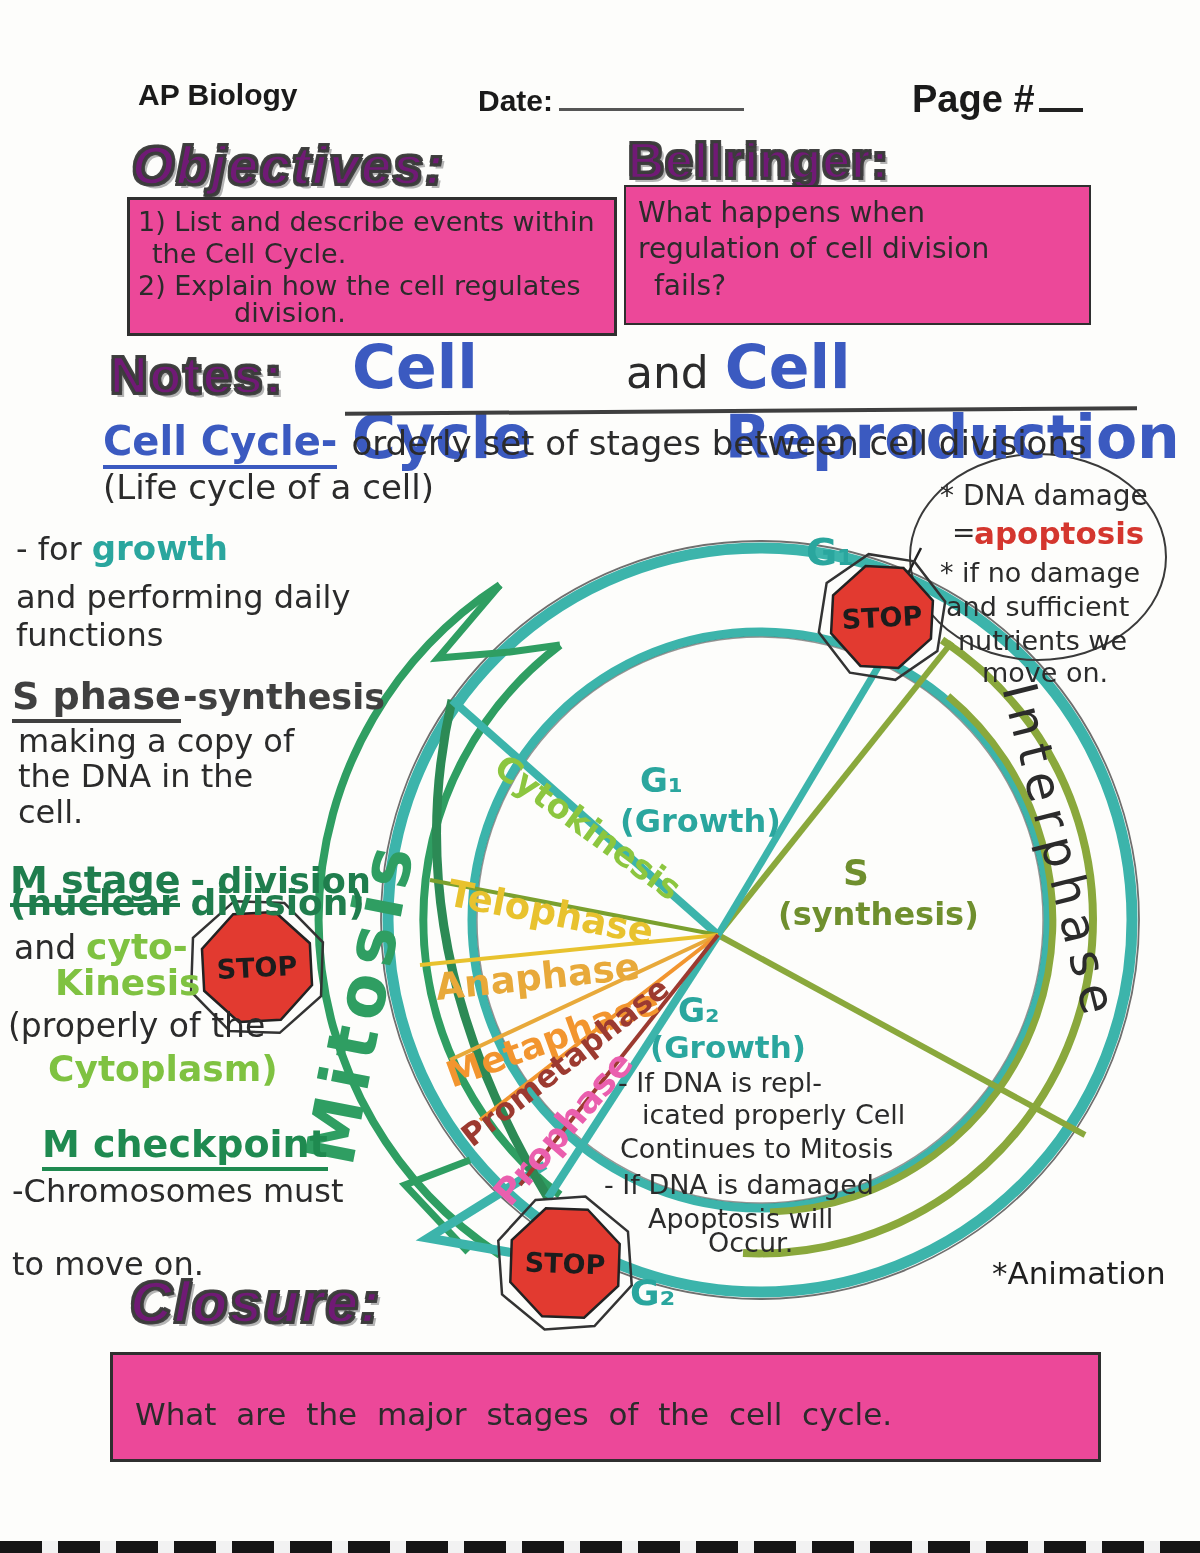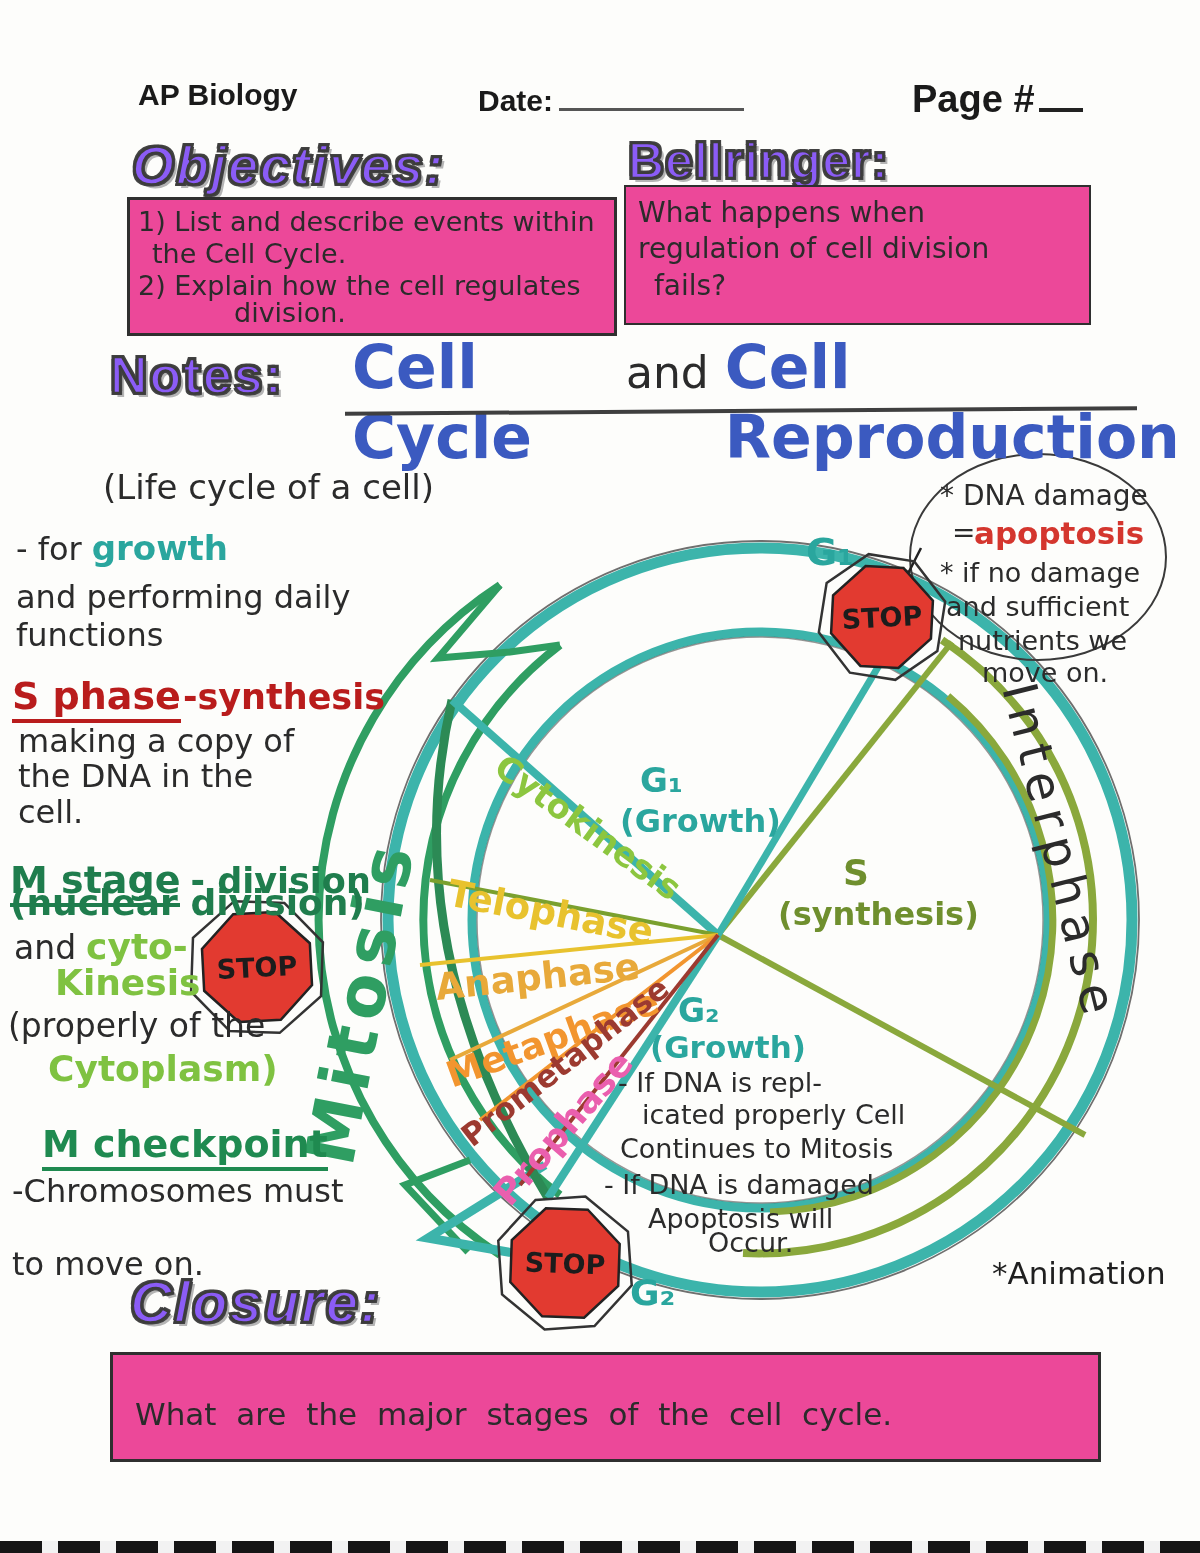--- a/index.html
+++ b/index.html
@@ -1,29 +1,29 @@
 <!DOCTYPE html>
 <html><head>
 <meta charset="utf-8">
 <style>
   html,body{margin:0;padding:0;background:#e8e8e8;}
   .page{position:relative;width:1200px;height:1553px;background:#fdfdfb;overflow:hidden;
         font-family:"DejaVu Sans",sans-serif;color:#2b2b2b;}
   .abs{position:absolute;}
   .print{font-family:"Liberation Sans",sans-serif;font-weight:bold;color:#1a1a1a;}
   .hand{font-family:"DejaVu Sans",sans-serif;color:#2b2b2b;}
-  .bubble{font-family:"Liberation Sans",sans-serif;font-weight:900;color:#8b5cf6;letter-spacing:2px;
+  .bubble{font-family:"Liberation Sans",sans-serif;font-weight:900;color:#701a75;letter-spacing:2px;
           -webkit-text-stroke:2.5px #3c3c3c;
           text-shadow:-2px -2px 0 #444,2px -2px 0 #444,-2px 2px 0 #444,2px 2px 0 #444,4px 4px 0 #b5b5b5;}
   .italic{font-style:italic;}
   .box{border:3px solid #2f2f2f;background:#ec4899;}
   .uline{display:inline-block;border-bottom:3px solid #555;}
   .blue{color:#3b5ac0;}
   .teal{color:#2aa69e;}
-  .olive{color:#b91c1c;}
+  .olive{color:#404040;}
   .dkgreen{color:#1f7d4d;}
   .ltgreen{color:#7fc241;}
   .mgreen{color:#1f8a50;}
   .term{font-weight:bold;}
   .term-u{border-bottom:4px solid currentColor;padding-bottom:1px;}
   .row{display:flex;align-items:baseline;gap:12px;}
   svg text{font-family:"DejaVu Sans",sans-serif;}
   .stop-text{font-size:27px;font-weight:bold;fill:#1c1c1c;}
   .scan-strip{background:repeating-linear-gradient(90deg,#151515 0 42px,#f2f2f2 42px 58px);}
 </style>
@@ -148,20 +148,24 @@
   </div>
 
   <div class="abs bubble" style="left:110px;top:345px;font-size:52px;">Notes:</div>
   <div class="abs row" style="left:352px;top:332px;gap:16px;">
     <span class="blue" style="font-size:60px;font-weight:bold;">Cell Cycle</span>
     <span class="hand" style="font-size:44px;">and</span>
     <span class="blue" style="font-size:60px;font-weight:bold;">Cell Reproduction</span>
   </div>
   <div class="abs" style="left:345px;top:409px;width:792px;height:4px;background:#3f3f3f;transform:rotate(-0.4deg);"></div>
 
+  <div class="abs row" style="left:103px;top:418px;gap:14px;">
+    <span class="blue term term-u" style="font-size:40px;">Cell Cycle-</span>
+    <span class="hand" style="font-size:34px;">orderly set of stages between cell divisions</span>
+  </div>
   <div class="abs hand" style="left:103px;top:467px;font-size:34px;">(Life cycle of a cell)</div>
 
   <div class="abs row" style="left:16px;top:528px;gap:10px;">
     <span class="hand" style="font-size:32px;">- for</span>
     <span class="teal term" style="font-size:34px;">growth</span>
   </div>
   <div class="abs hand" style="left:16px;top:578px;font-size:32px;">and performing daily</div>
   <div class="abs hand" style="left:16px;top:616px;font-size:32px;">functions</div>
 
   <div class="abs row" style="left:12px;top:674px;gap:2px;">

